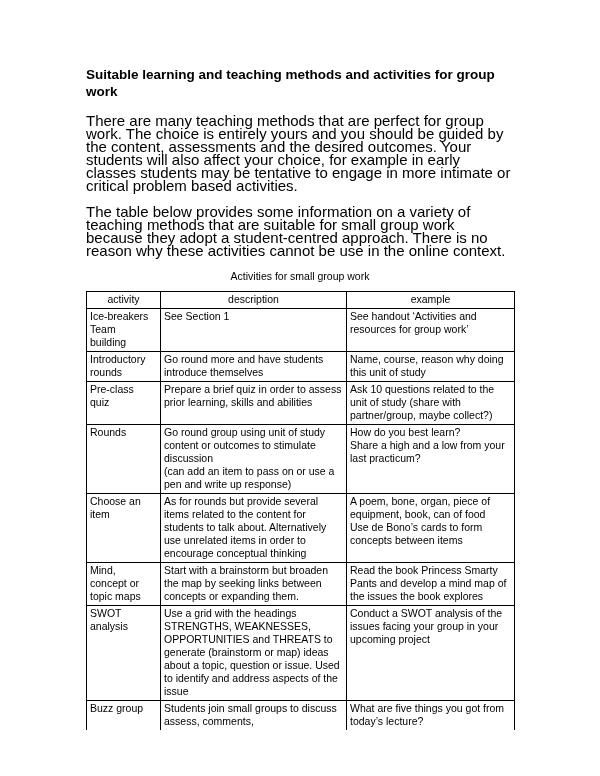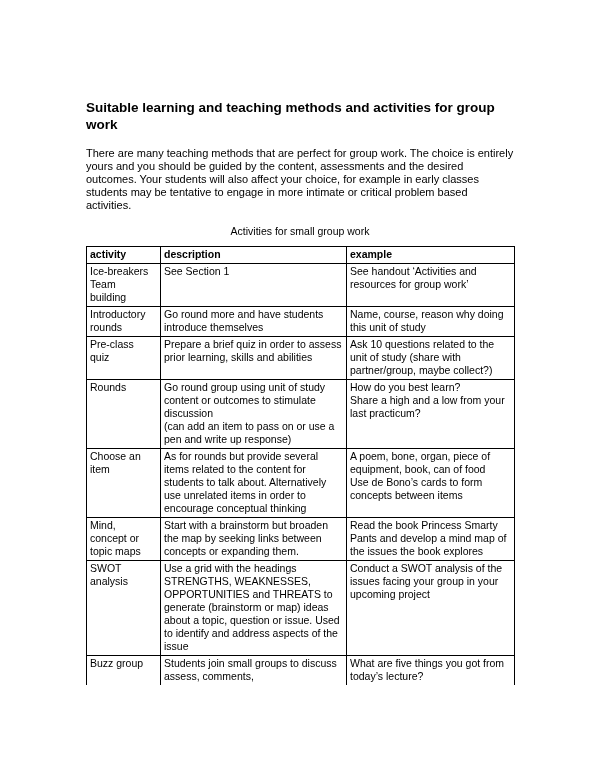--- a/index.html
+++ b/index.html
@@ -7,31 +7,31 @@
     width: 600px; height: 776px;
     background: #ffffff;
     overflow: hidden;
   }
   body {
     font-family: "Liberation Sans", sans-serif;
     color: #000000;
   }
   .page {
     width: 600px; height: 624px;
-    padding: 99px 86px 0 86px;
+    padding: 66px 86px 0 86px;
     background: #ffffff;
   }
   h1.doc-title {
     font-size: 13.5px;
     font-weight: bold;
     line-height: 17px;
     margin-bottom: 14px;
   }
   p.doc-para {
-    font-size: 11px;
+    font-size: 15px;
     line-height: 13px;
     margin-bottom: 13px;
   }
   .table-caption {
     font-size: 10.5px;
     font-weight: normal;
     text-align: center;
     margin: 13px 0 9px 0;
   }
   table.methods {
@@ -42,37 +42,38 @@
   table.methods th, table.methods td {
     border: 1px solid #000000;
     font-size: 10.5px;
     line-height: 13px;
     padding: 1px 3px 2px 3px;
     vertical-align: top;
     text-align: left;
     white-space: pre-wrap;
     word-wrap: break-word;
   }
-  table.methods th { font-weight: bold; }
+  table.methods th { font-weight: normal; text-align: center; }
   .col-activity    { width: 74px; }
   .col-description { width: 186px; }
   .col-example     { width: 168px; }
   
   table.methods tbody tr:last-child th,
   table.methods tbody tr:last-child td { border-bottom: none; }
 </style>
 </head>
 <body>
 
 <div class="page">
 
   <h1 class="doc-title">Suitable learning and teaching methods and activities for group work</h1>
 
   <p class="doc-para">There are many teaching methods that are perfect for group work. The choice is entirely yours and you should be guided by the content, assessments and the desired outcomes. Your students will also affect your choice, for example in early classes students may be tentative to engage in more intimate or critical problem based activities.</p>
 
+  <p class="doc-para">The table below provides some information on a variety of teaching methods that are suitable for small group work because they adopt a student-centred approach. There is no reason why these activities cannot be use in the online context.</p>
 
   <div class="table-caption">Activities for small group work</div>
 
   <table class="methods">
     <thead>
       <tr>
         <th class="col-activity">activity</th>
         <th class="col-description">description</th>
         <th class="col-example">example</th>
       </tr>

